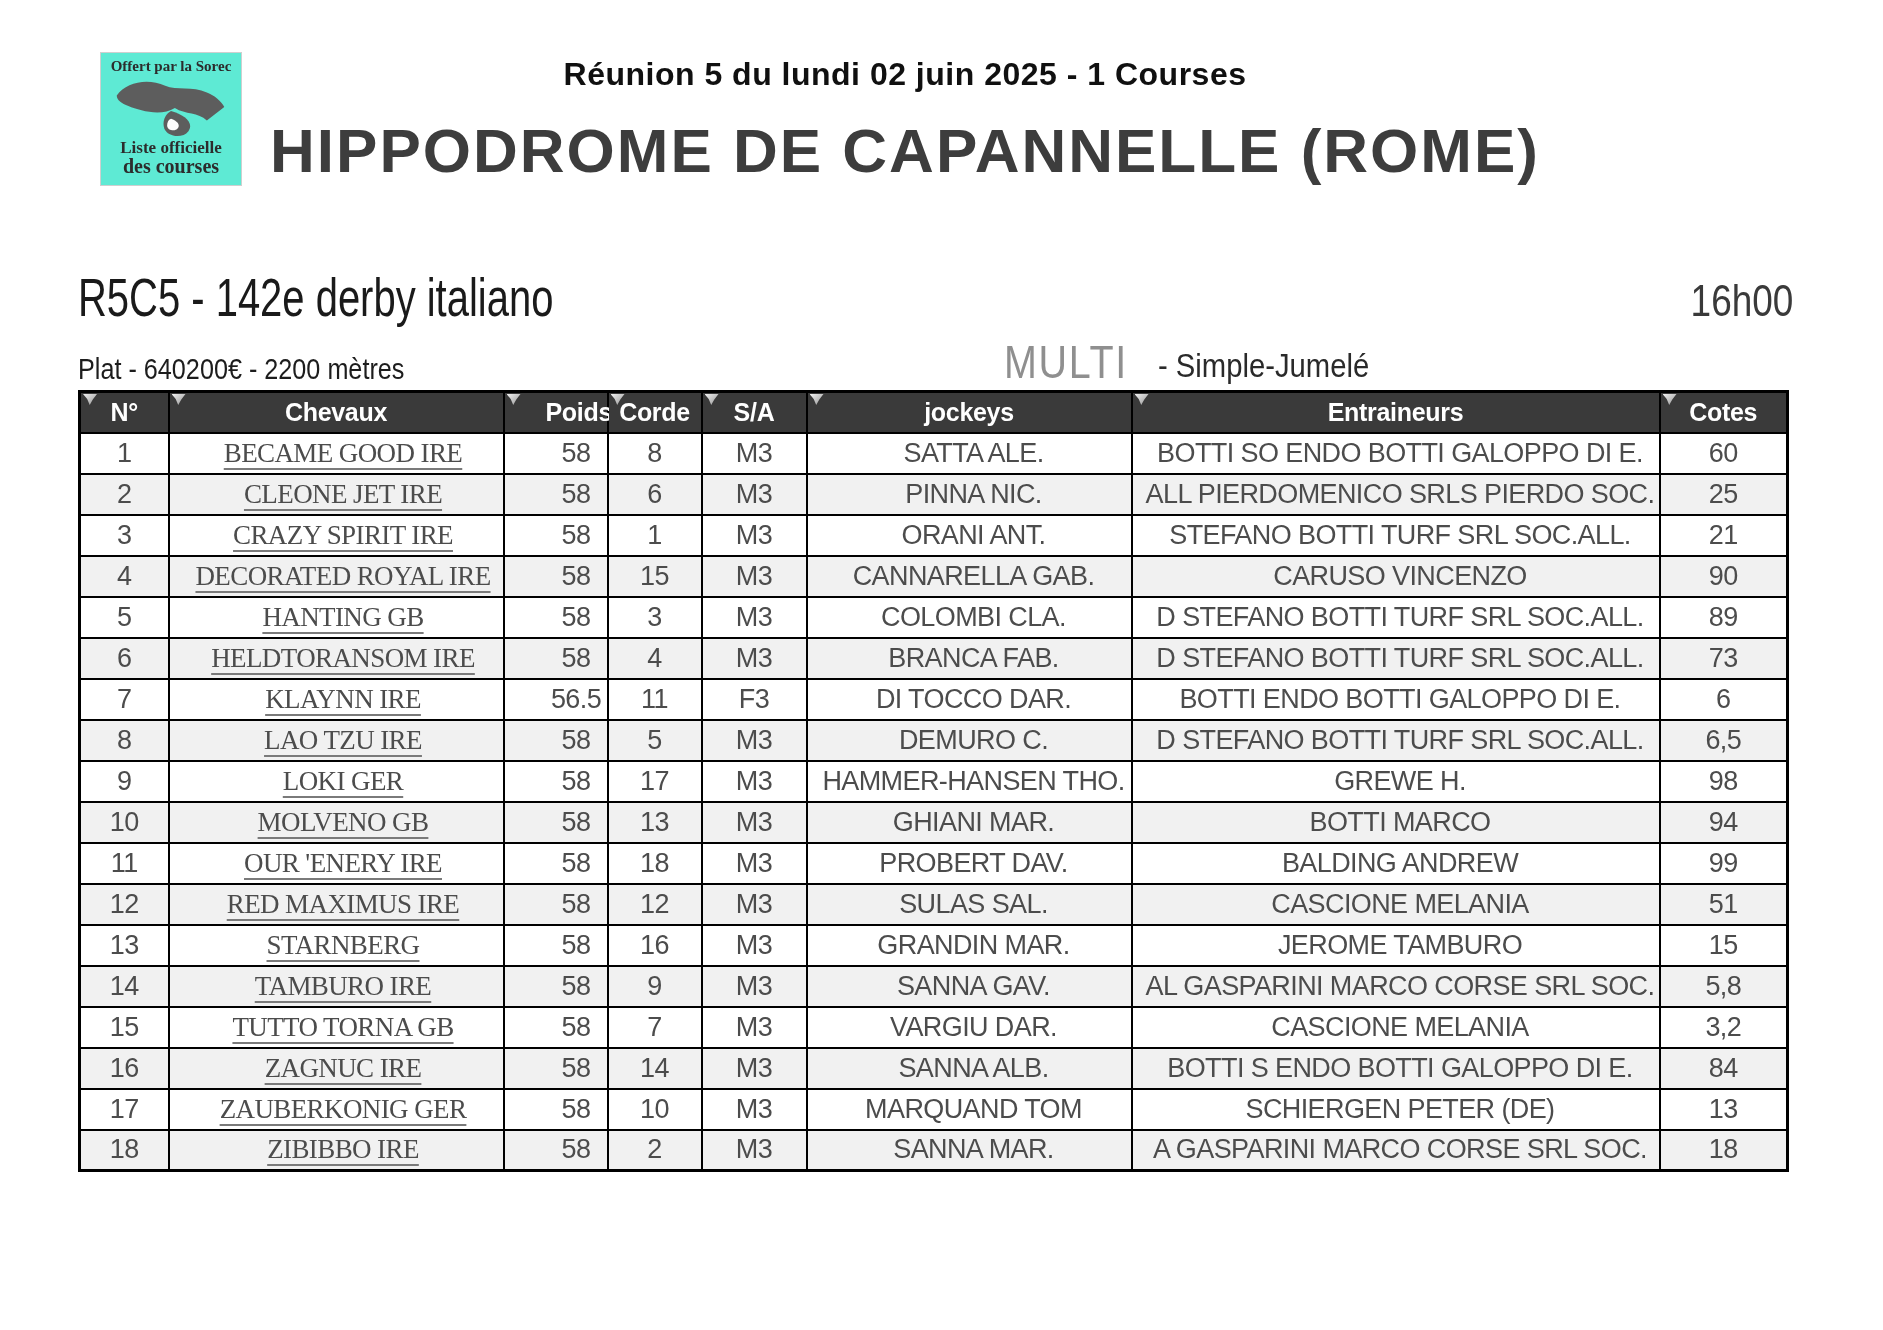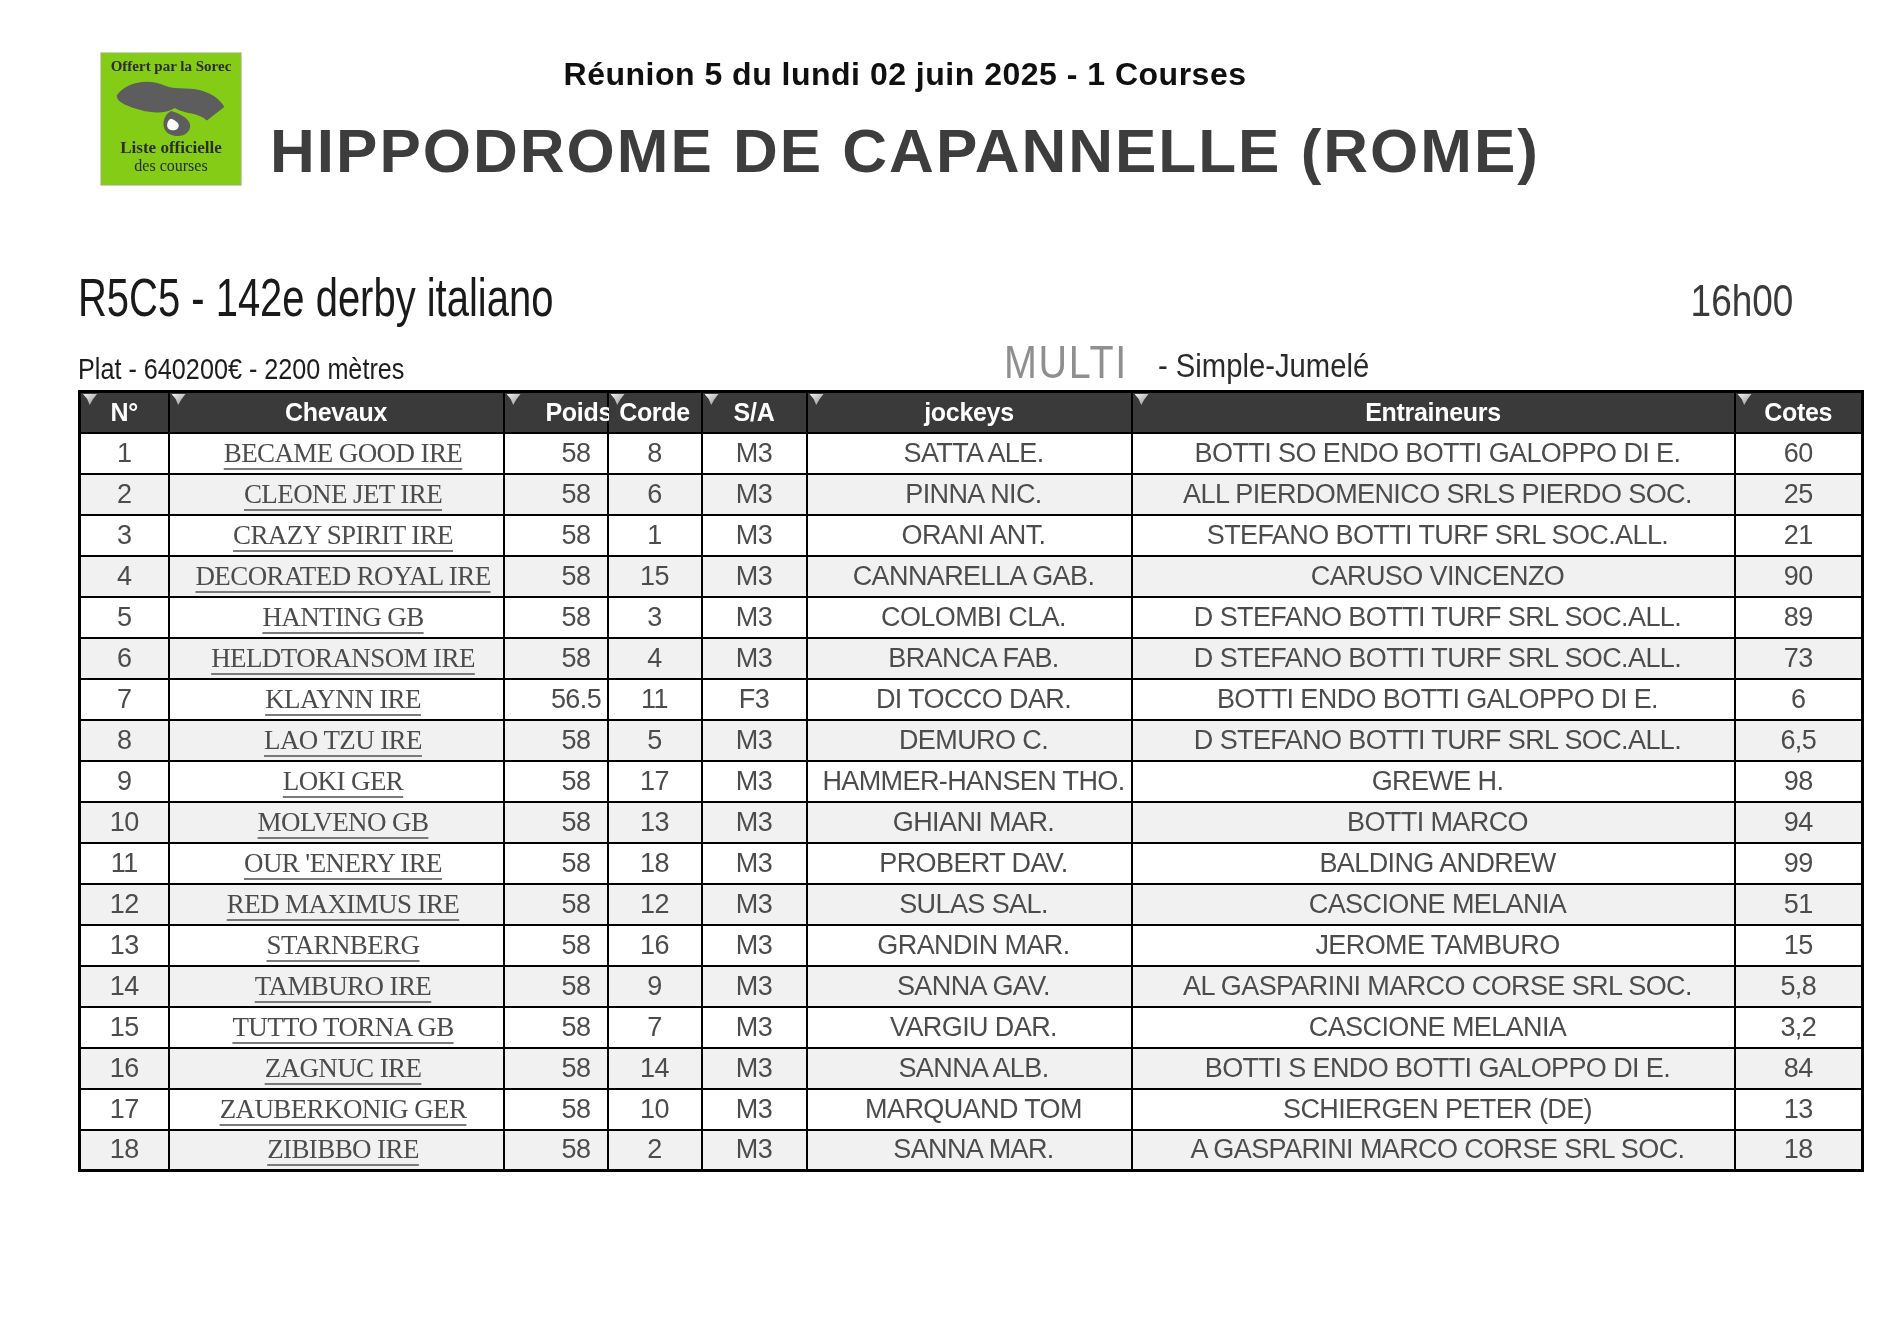--- a/index.html
+++ b/index.html
@@ -18,26 +18,26 @@
     background:#ffffff;
     overflow:hidden;
     font-family:"Liberation Sans",sans-serif;
   }
 
   
   .logo{
     position:absolute;left:100px;top:52px;width:142px;height:134px;
     text-align:center;
     font-family:"Liberation Serif",serif;
-    border:1px solid #cfcfcf;background:#84cc16;
+    border:1px solid #cfcfcf;background:#5eead4;
   }
   .logo-top{font-size:15px;font-weight:bold;color:#2c2c2c;margin-top:5px;}
   .logo-horse{display:block;margin:1px auto 0;}
   .logo-b1{font-size:17px;font-weight:bold;color:#2c2c2c;line-height:19px;}
-  .logo-b2{font-size:16px;font-weight:normal;color:#2c2c2c;line-height:18px;}
+  .logo-b2{font-size:20px;font-weight:bold;color:#2c2c2c;line-height:18px;}
 
   
   .head-center{position:absolute;left:0;top:56px;width:1810px;text-align:center;}
   .meeting-title{font-size:32px;font-weight:bold;color:#101010;letter-spacing:.5px;}
   .hippodrome-title{margin-top:22px;font-size:62px;font-weight:bold;color:var(--title-gray);letter-spacing:2px;}
 
   .race-title{
     position:absolute;left:78px;top:266px;
     font-size:54px;color:#1a1a1a;white-space:nowrap;
     transform:scaleX(0.74);transform-origin:left center;
@@ -86,21 +86,21 @@
   table.runners tbody tr{background:#ffffff;}
   table.runners tbody tr:nth-child(even){background:var(--row-alt);}
 
   .col-num{width:89px;}
   .col-horse{width:335px;text-align:left;margin-top:35px;}
   td.col-horse{padding-left:14px;}
   .col-weight{width:104px;padding-left:41px;}
   .col-draw{width:94px;}
   .col-sa{width:105px;}
   .col-jockey{width:325px;}
-  .col-trainer{width:603px;}
+  .col-trainer{width:528px;}
   td.col-jockey,td.col-trainer{text-align:left;padding-left:9px;}
   .col-odds{width:128px;}
 
   .horse-name{
     text-decoration:underline;
     text-decoration-color:#7a7a7a;
     text-decoration-thickness:2px;
     text-underline-offset:6px;
     font-family:Liberation Serif, serif;
   }

